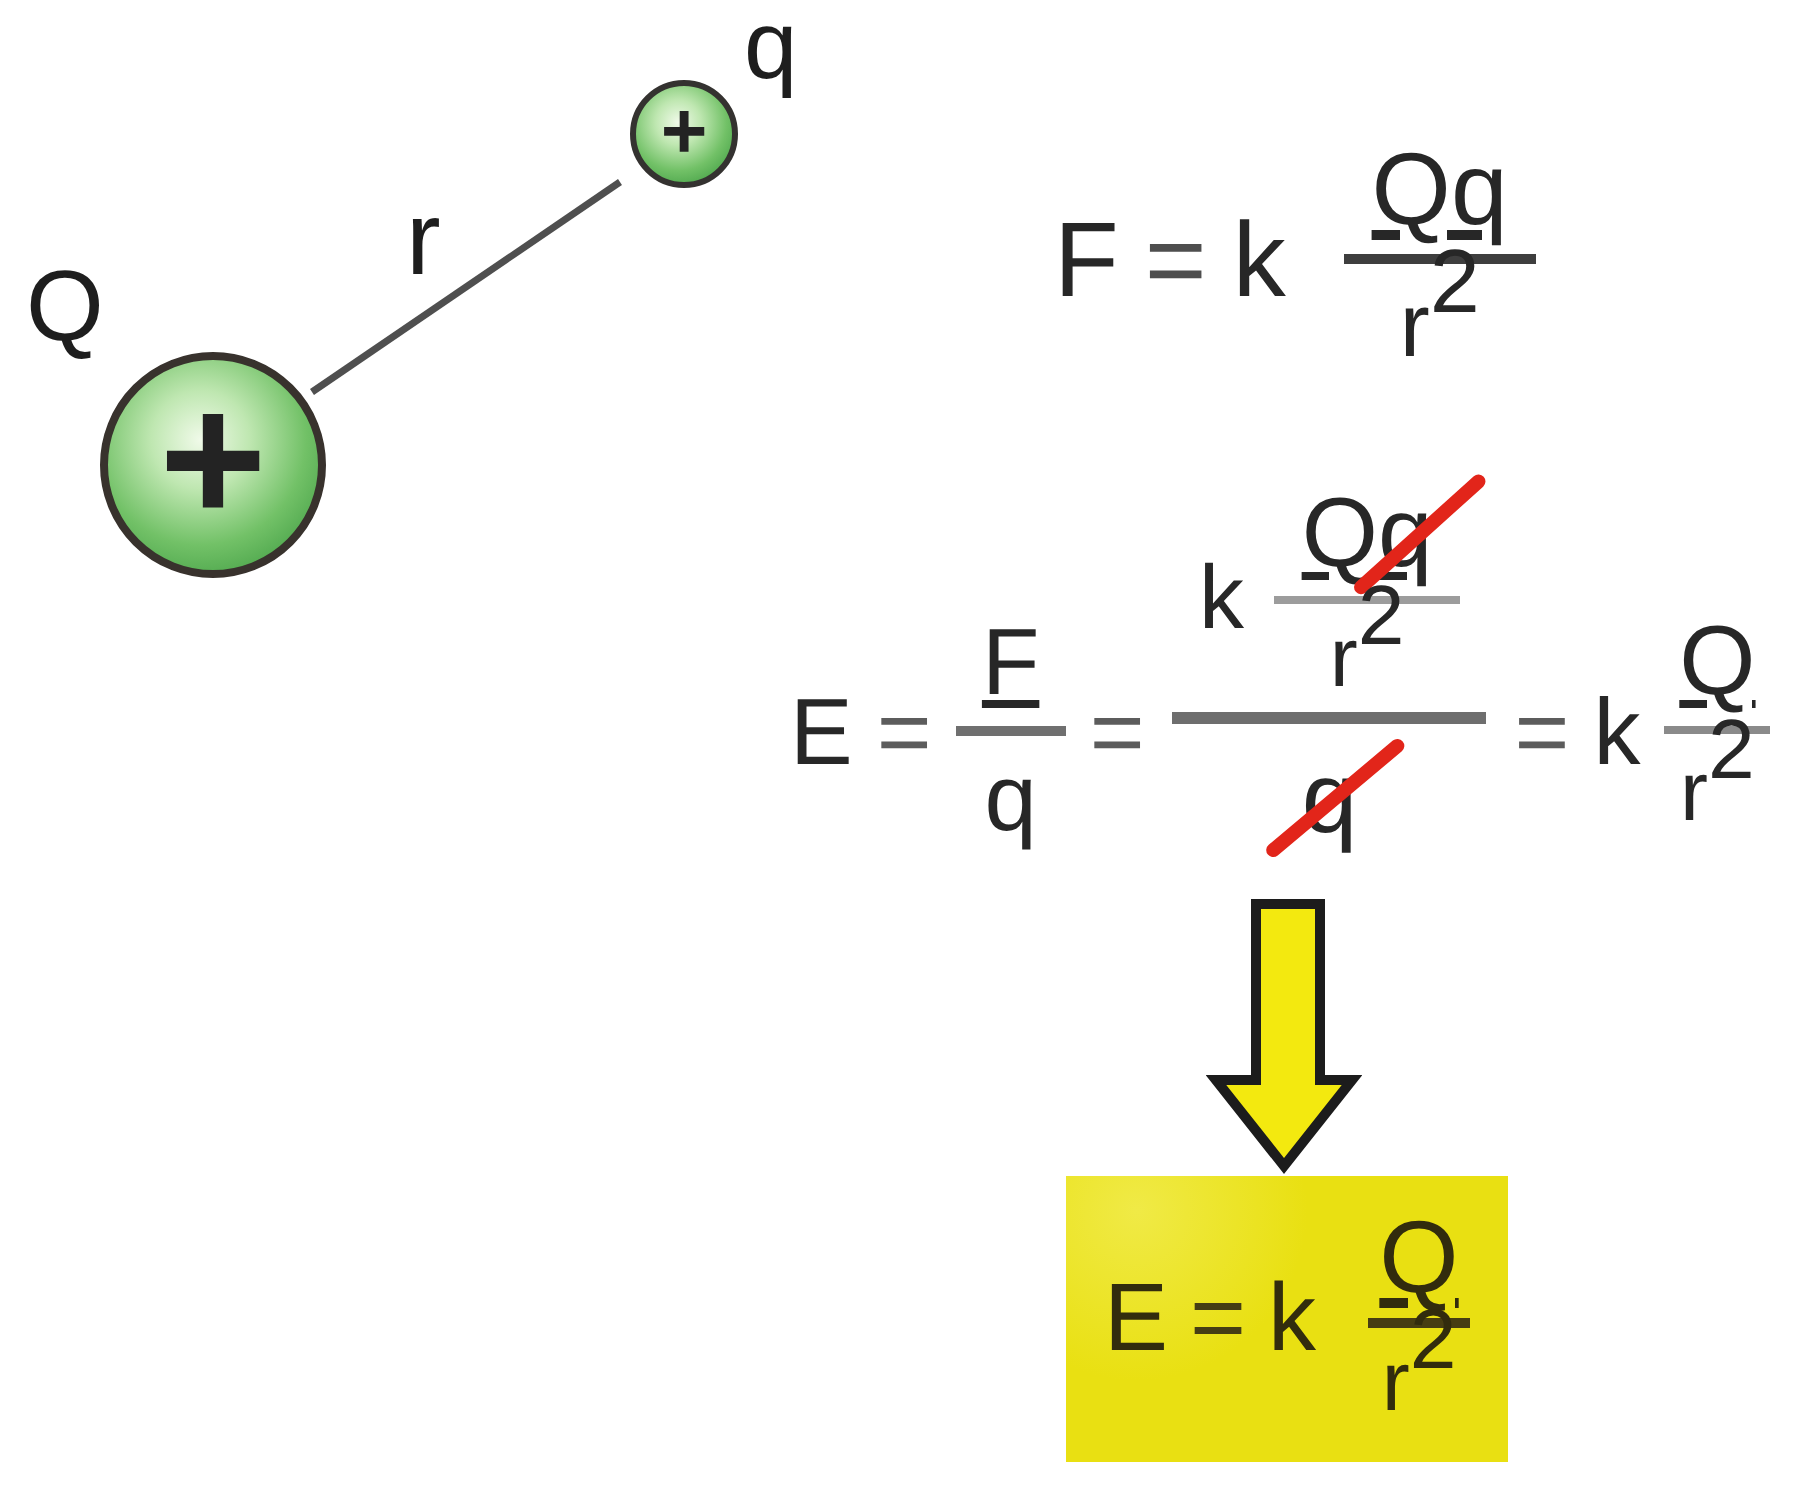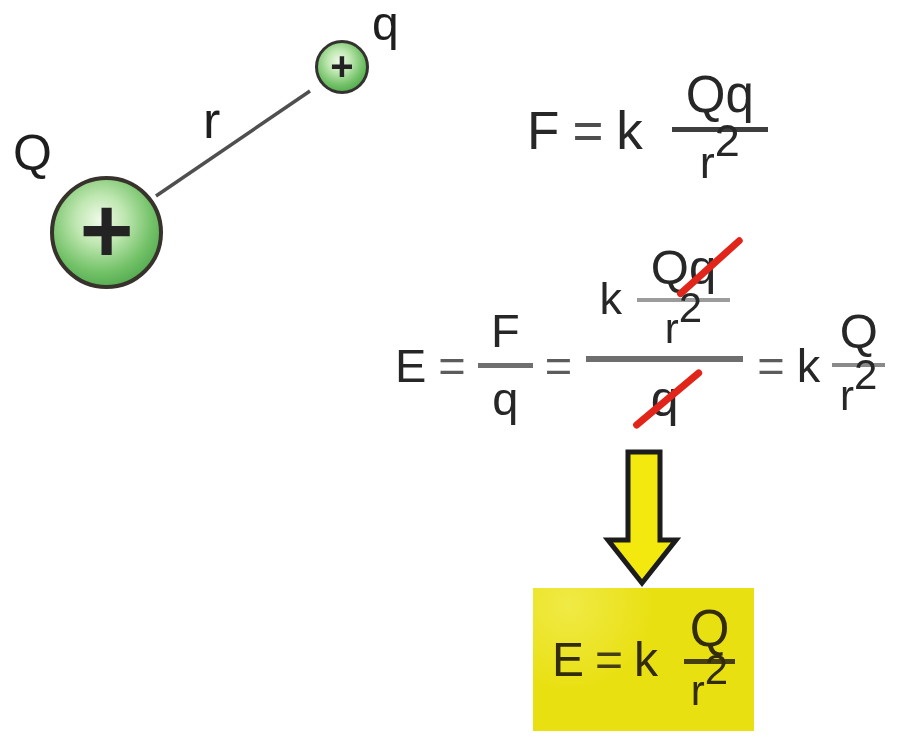--- a/index.html
+++ b/index.html
@@ -25,21 +25,21 @@
   }
   .circle.big{left:50px;top:176px;width:105px;height:105px;border:4px solid #38322d;}
   .circle.small{left:315px;top:40px;width:48px;height:48px;border:3px solid #343230;}
   .plus{font-weight:700;color:#232323;line-height:1;}
   .plus-big{font-size:92px;margin-top:-6px;}
   .plus-small{font-size:40px;margin-top:-3px;}
 
   
   .frac{display:inline-flex;flex-direction:column;align-items:center;}
   .num,.den{display:flex;justify-content:center;}
-  .num{align-items:flex-end;}
+  .num{align-items:flex-end;text-decoration:underline;}
   .den{align-items:flex-start;}
   .bar{display:block;}
 
   
   .force{position:absolute;left:527px;top:68px;display:flex;align-items:center;column-gap:13px;}
   .force .t{font-size:53px;}
   .force .eq{color:#4e4e4e;}
   .force .frac{margin-left:16px;}
   .force .num{height:52px;padding-bottom:7px;}
   .force .num .t{font-size:51px;}

